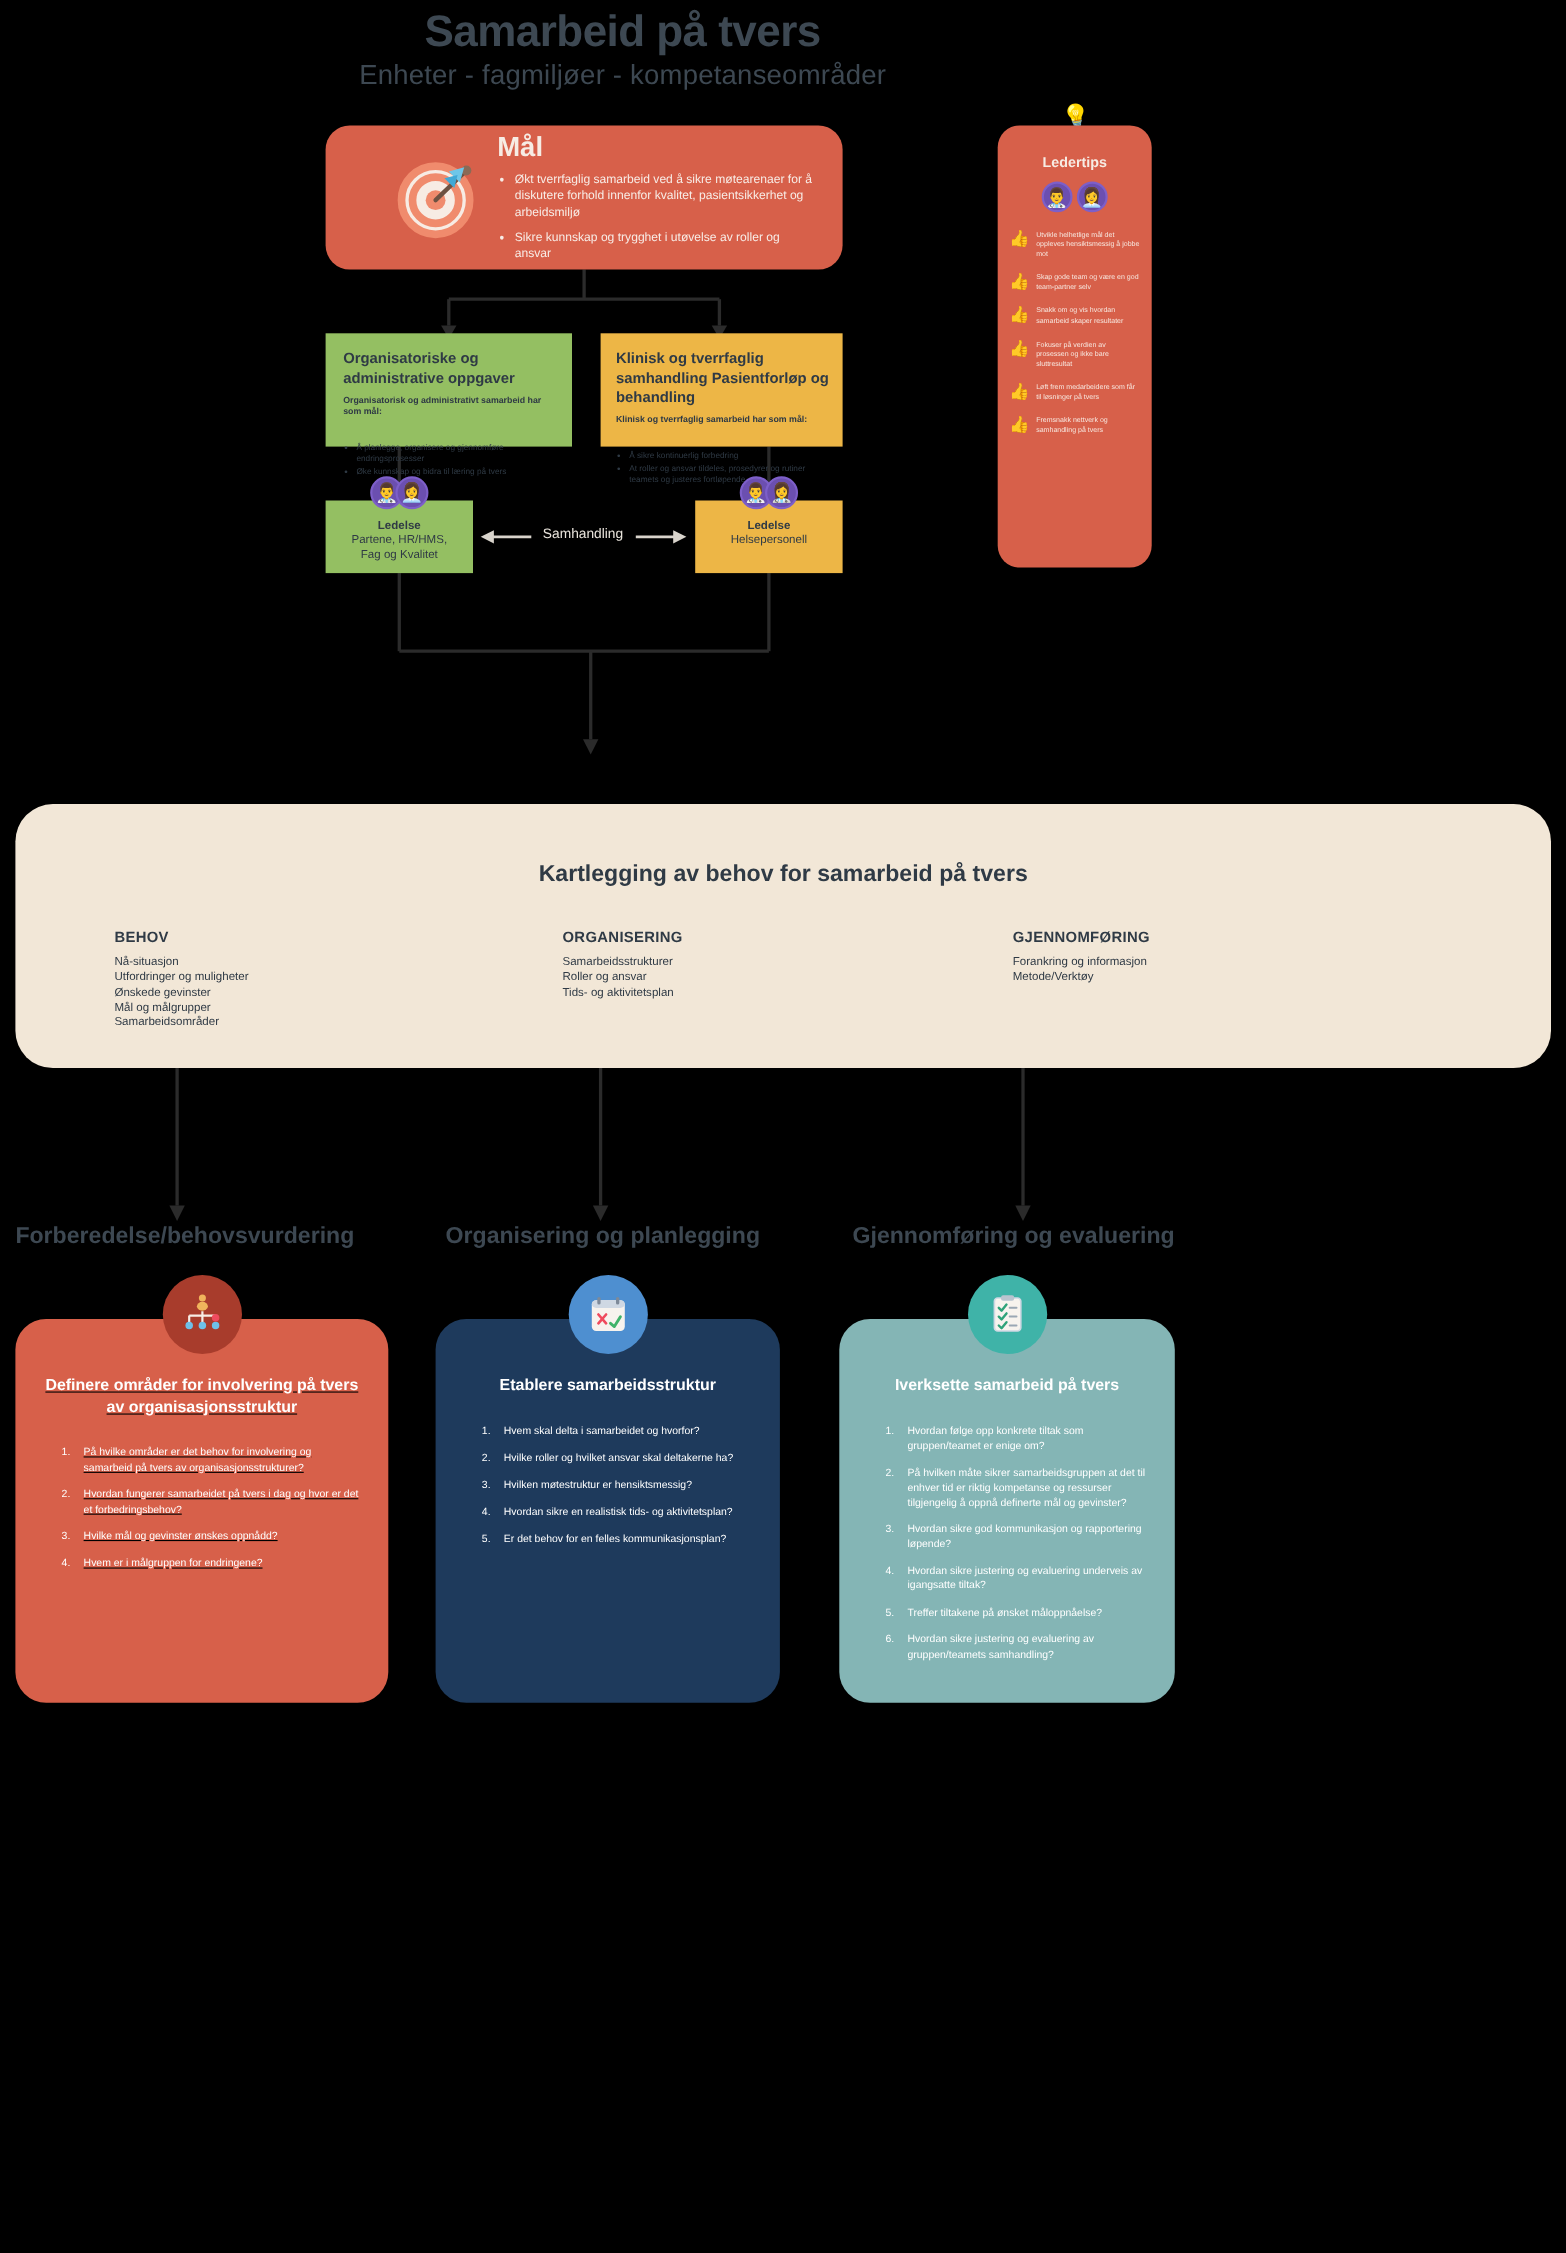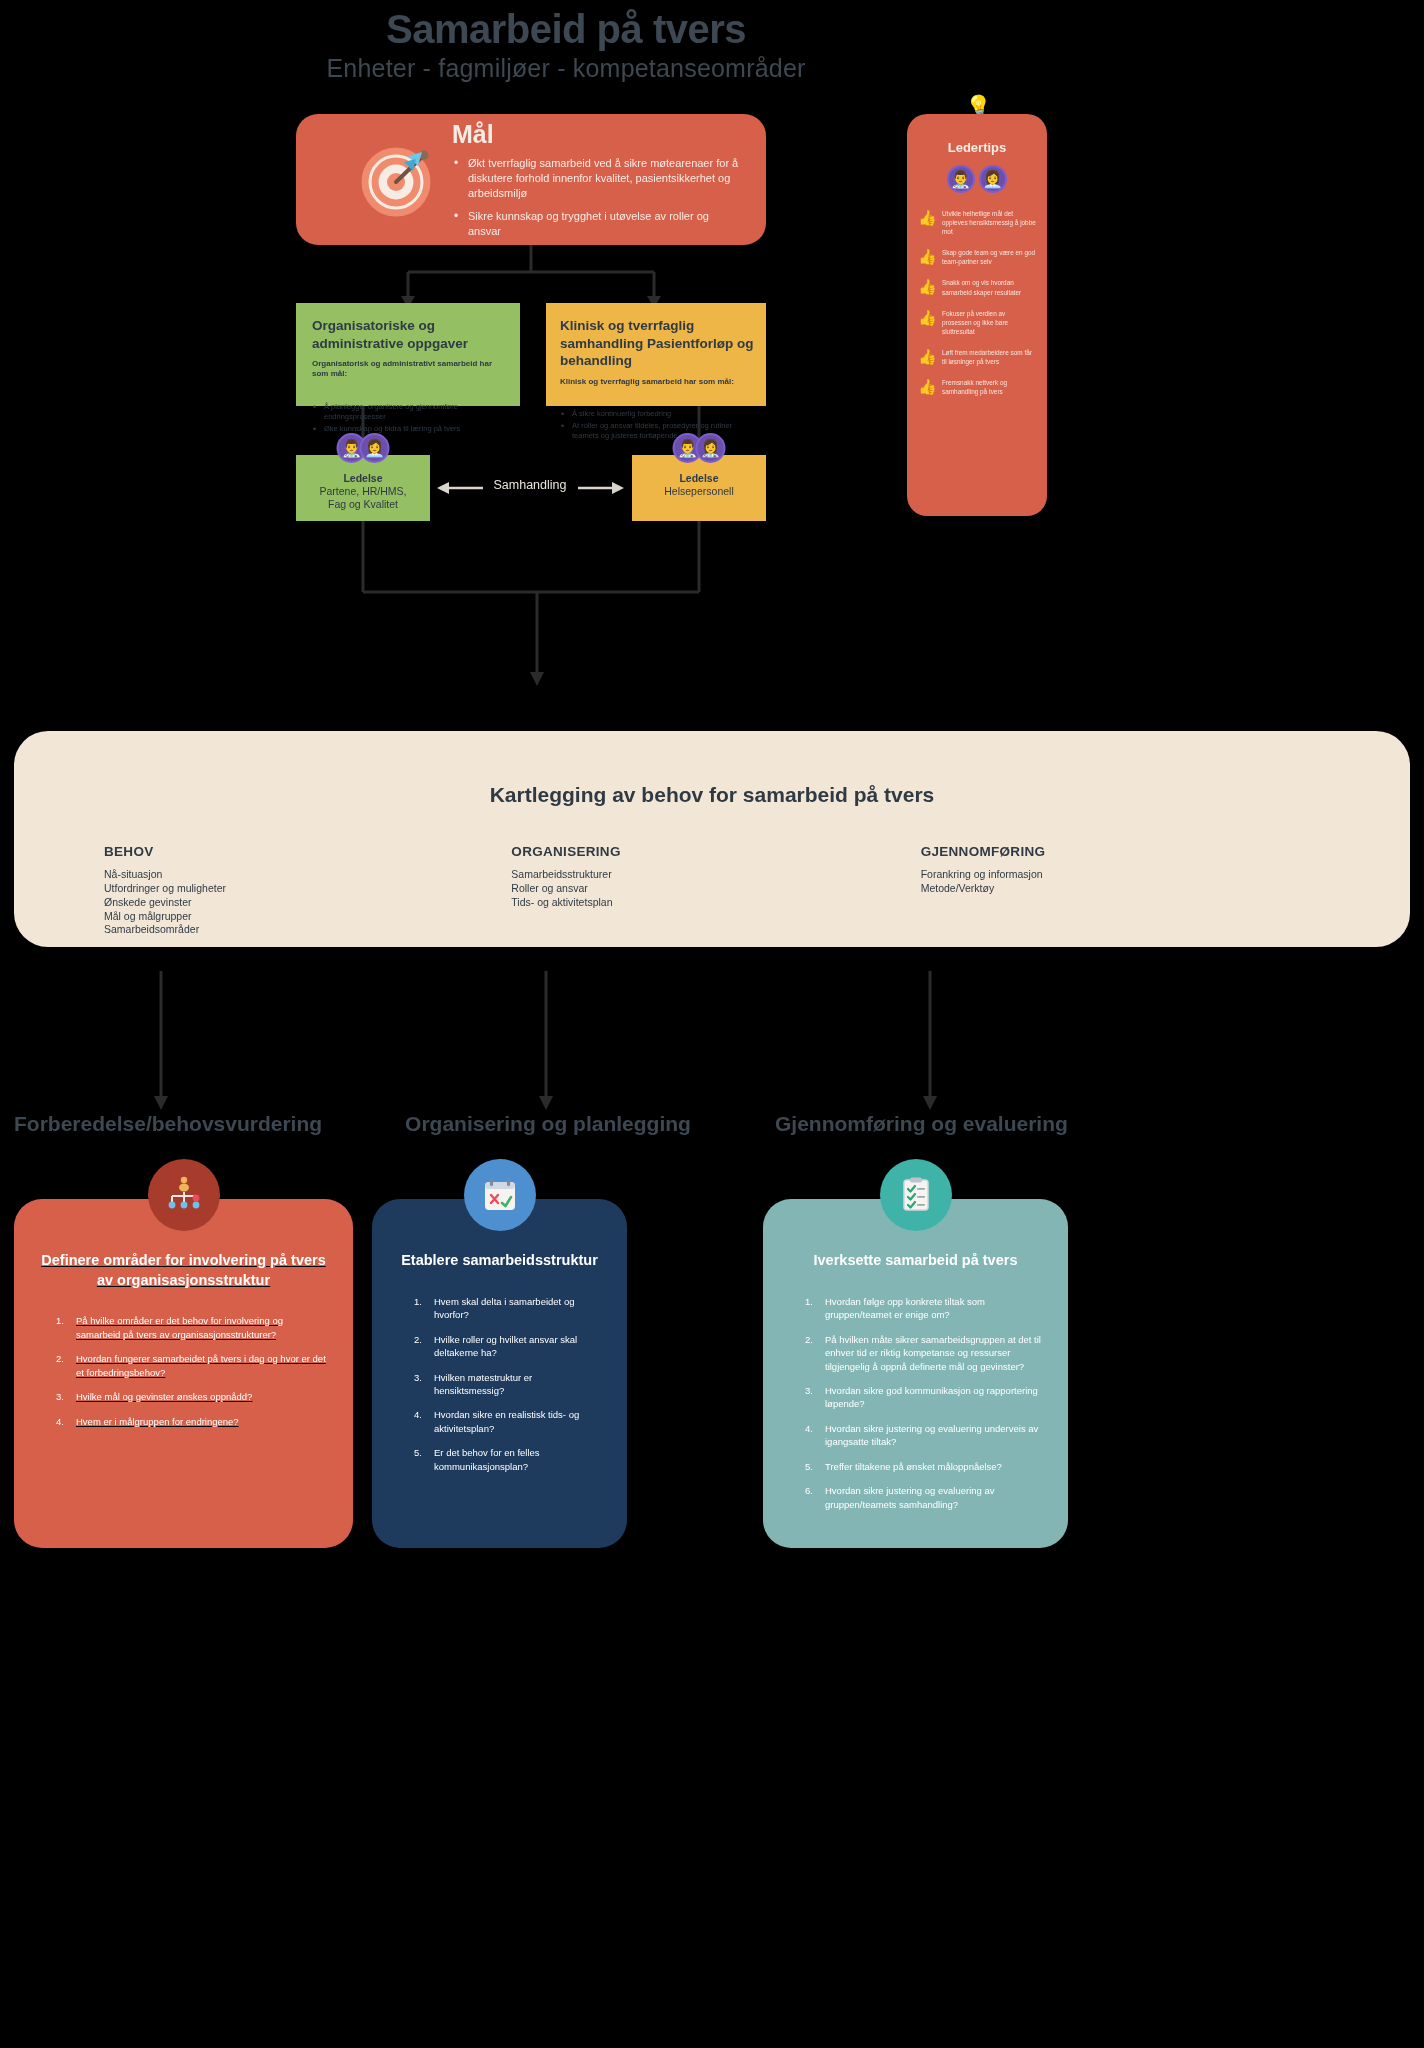--- a/index.html
+++ b/index.html
@@ -116,21 +116,21 @@
   .lt-item { display: flex; align-items: flex-start; margin-bottom: 12px; }
   .lt-thumb { flex: 0 0 24px; font-size: 15px; line-height: 1; margin-top: 1px; }
   .lt-text { font-size: 6.4px; line-height: 1.42; color: #f7e6de; }
   #bulb {
     position: absolute; left: 966px; top: 96px; font-size: 21px; line-height: 1;
     transform: rotate(-8deg);
   }
 
   
   #kartlegging {
-    left: 14px; top: 731px; width: 1396px; height: 216px;
+    left: 14px; top: 731px; width: 1396px; height: 240px;
     background: #f2e7d7; border-radius: 34px; padding: 52px 0 0 0;
   }
   #kartlegging .k-title {
     text-align: center; font-size: 21px; font-weight: 700; color: #2f3a45;
   }
   #kartlegging .k-cols {
     display: flex; margin-top: 37px; padding: 0 90px;
   }
   #kartlegging .k-col { flex: 1; }
   #kartlegging .k-col:nth-child(2) { padding-left: 8px; }
@@ -144,21 +144,21 @@
     position: absolute; font-size: 21px; font-weight: 700; color: #3d4852;
     white-space: nowrap;
   }
   #sec-head-1 { left: 14px;  top: 1112px; width: 296px; text-align: center; }
   #sec-head-2 { left: 396px; top: 1112px; width: 304px; text-align: center; }
   #sec-head-3 { left: 775px; top: 1112px; width: 580px; text-align: left; }
 
   
   .bcard { position: absolute; border-radius: 28px; padding: 52px 26px 20px 26px; }
   #bcard-1 { left: 14px;  top: 1199px; width: 339px; height: 349px; background: #d7604a; text-decoration: underline; }
-  #bcard-2 { left: 372px; top: 1199px; width: 255px; height: 349px; background: #1e3a5c; }
+  #bcard-2 { left: 396px; top: 1199px; width: 313px; height: 349px; background: #1e3a5c; }
   #bcard-3 { left: 763px; top: 1199px; width: 313px; height: 349px; background: #84b5b5; }
   #bcard-3 { width: 305px; }
   .bcard .b-title {
     text-align: center; font-size: 14.5px; font-weight: 700; color: #ffffff;
     line-height: 1.35;
   }
   .bcard ol { list-style: none; counter-reset: q; margin-top: 24px; padding-left: 22px; }
   .bcard ol li {
     counter-increment: q; position: relative; font-size: 9.5px;
     line-height: 1.42; color: #ffffff; margin-bottom: 11px; padding-left: 14px;

